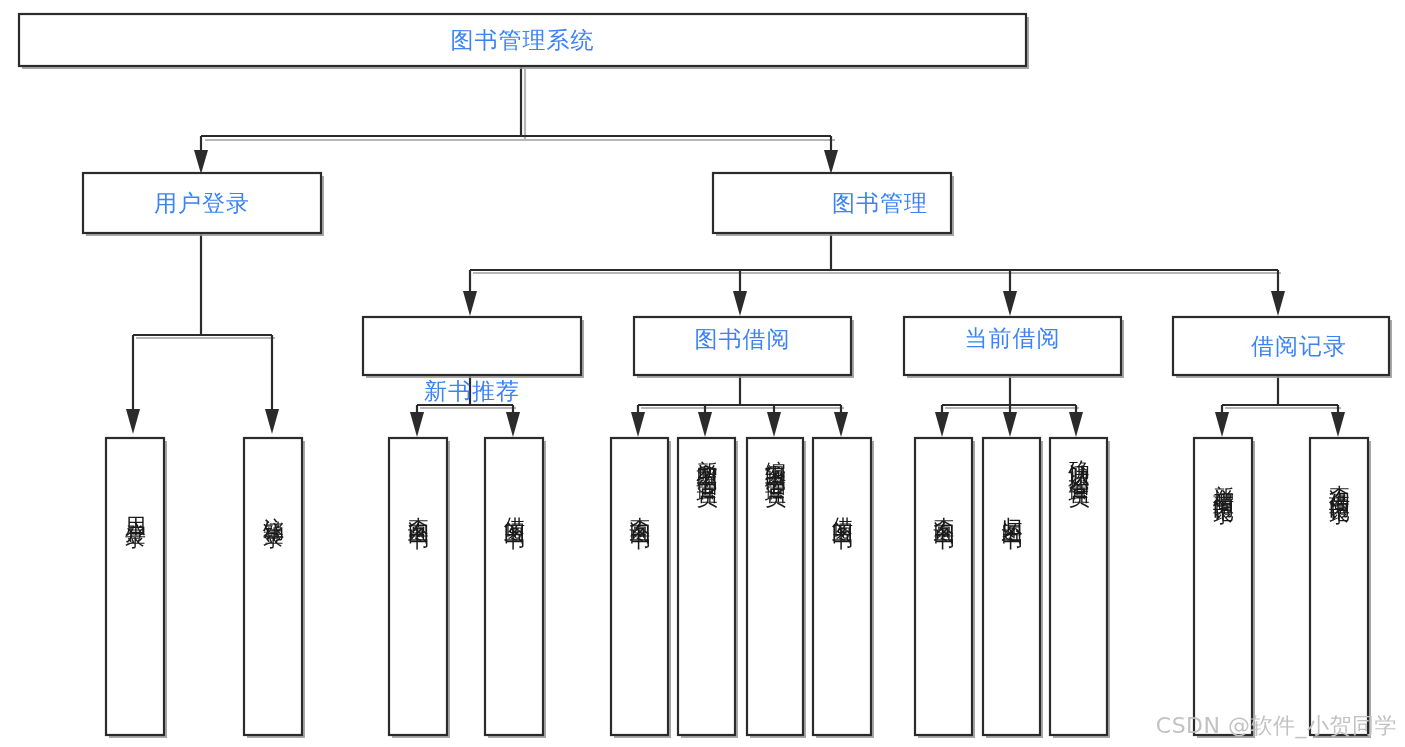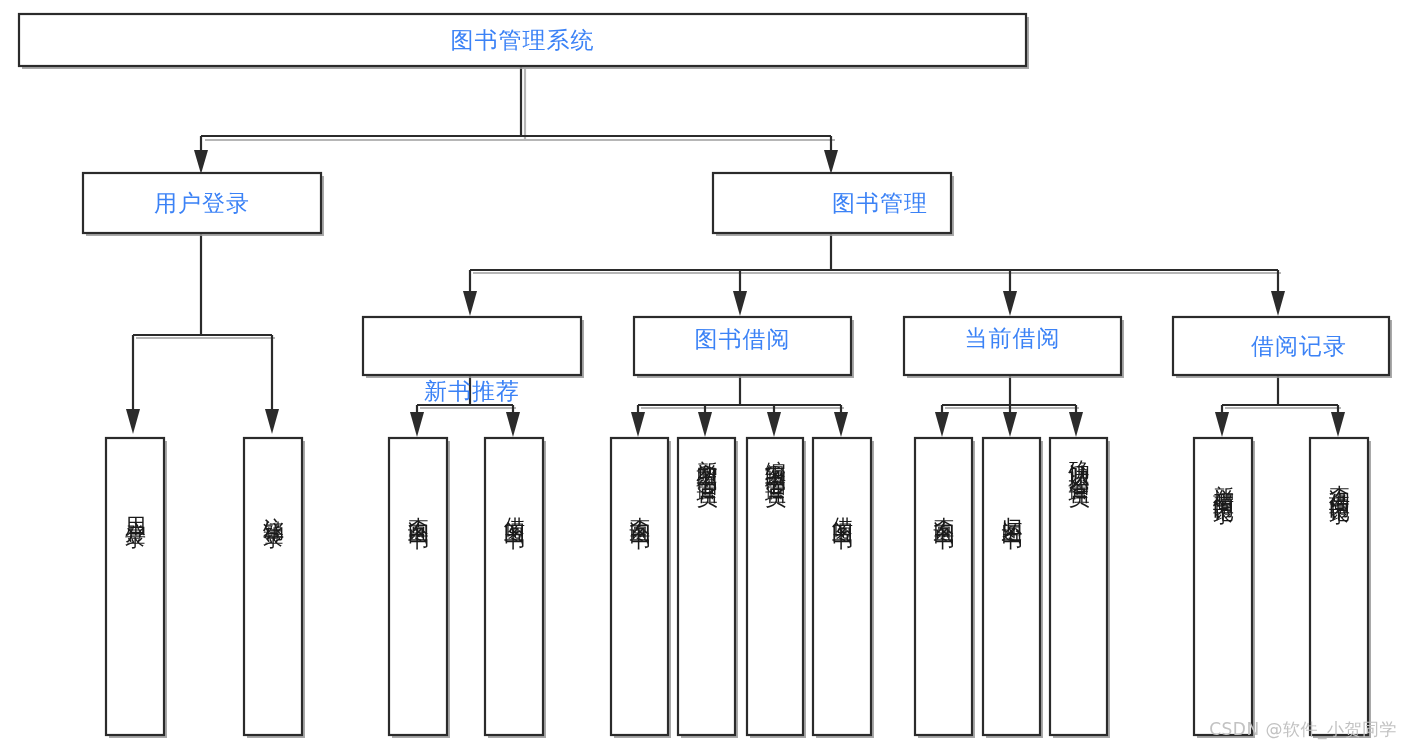--- a/index.html
+++ b/index.html
@@ -78,21 +78,21 @@
     font-size: 23px;
     color: #3b82f6;
     font-family: "DejaVu Sans", "Liberation Sans", sans-serif;
     letter-spacing: 1px;
     white-space: nowrap;
   }
   #watermark {
     position: absolute;
     right: 8px;
     bottom: 6px;
-    font-size: 17px;
+    font-size: 22px;
     color: #c2c2c2;
     font-family: "DejaVu Sans", "Liberation Sans", sans-serif;
     letter-spacing: 0.5px;
     white-space: nowrap;
   }
 </style>
 </head>
 <body>
 
 <div id="diagram-root">

